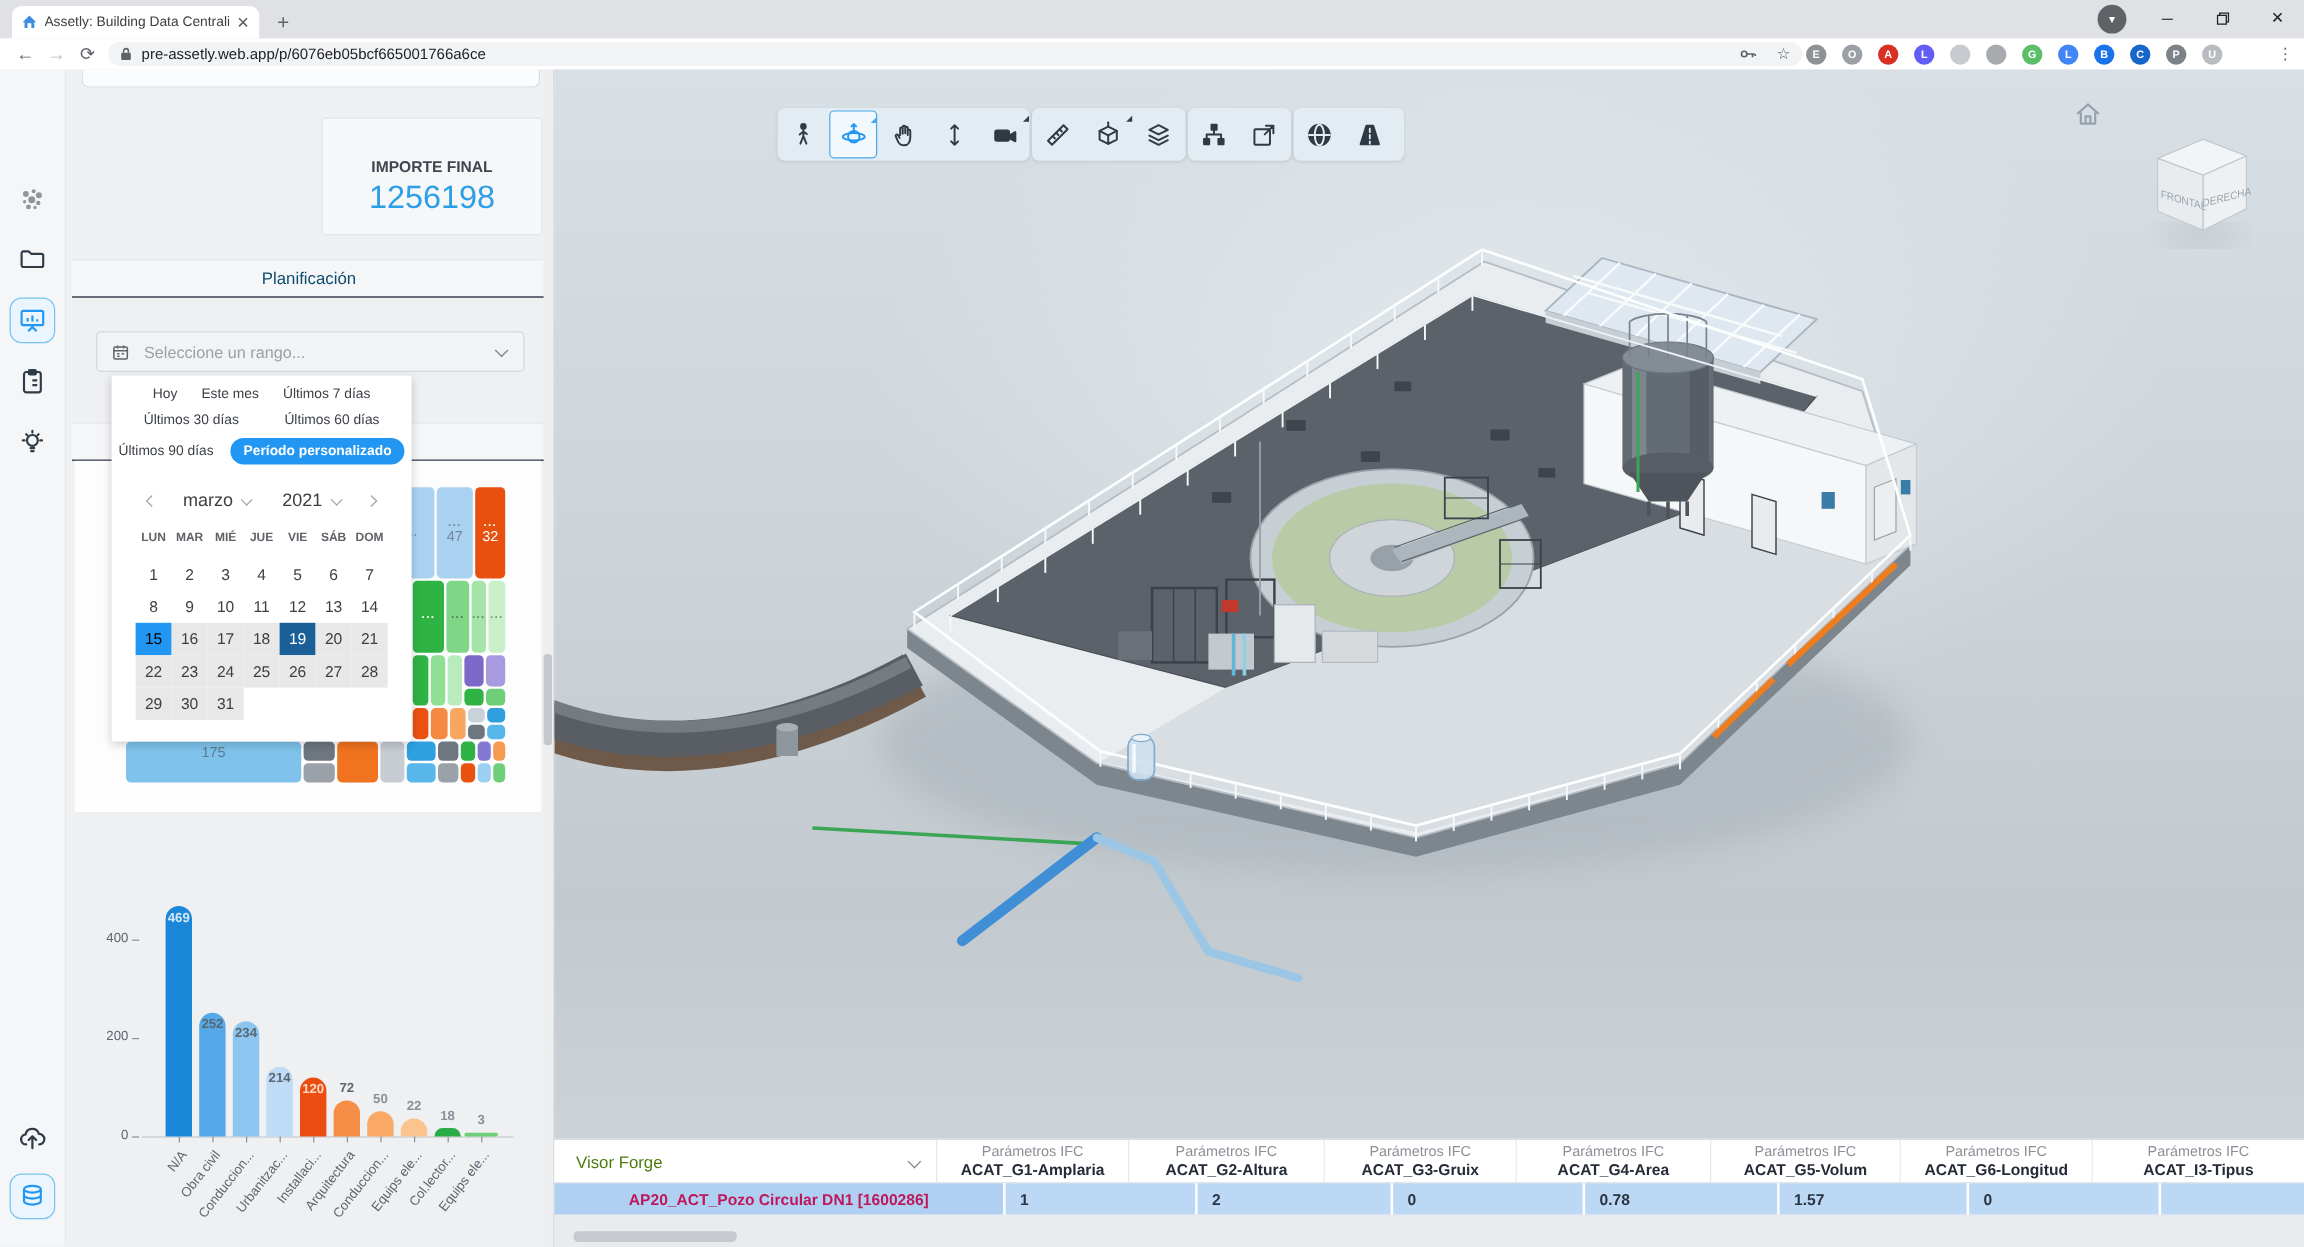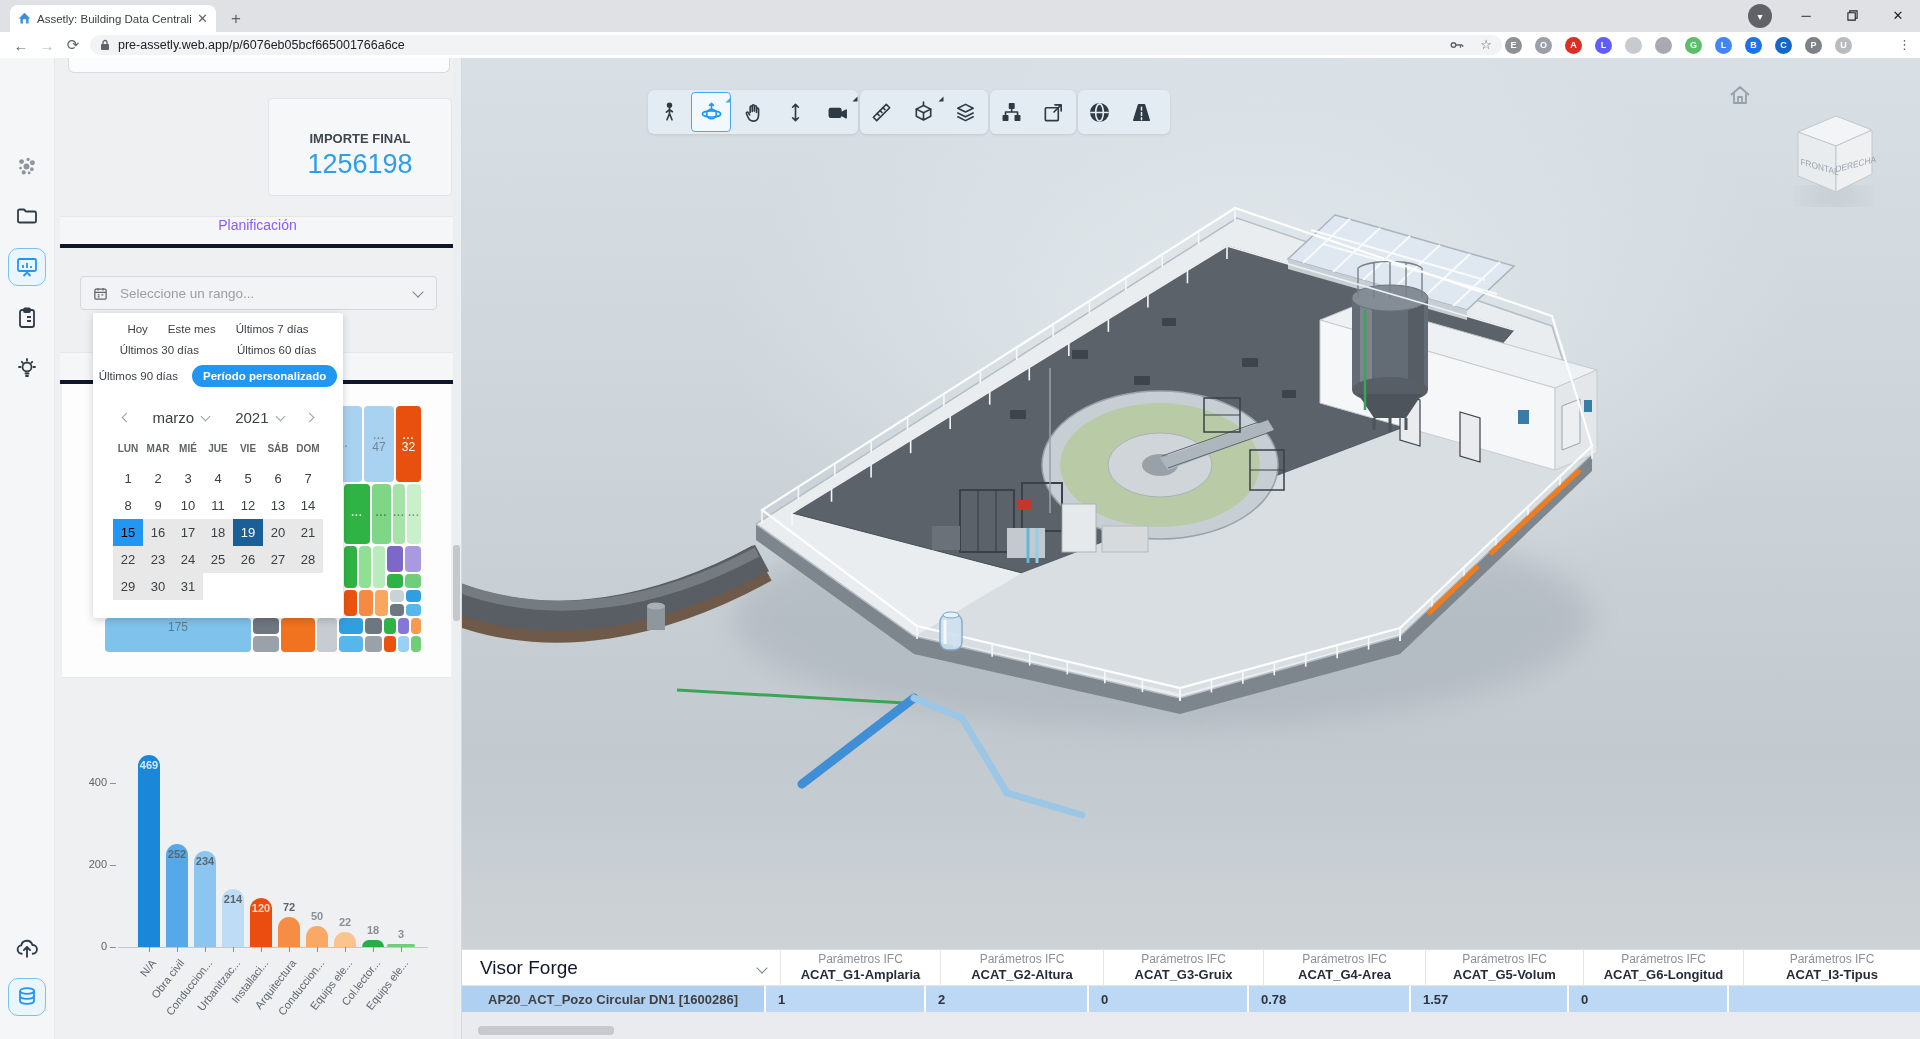--- a/index.html
+++ b/index.html
@@ -30,21 +30,21 @@
   
   .panel{position:absolute;left:55px;top:58px;width:407px;bottom:0;background:#eff0f2;border-right:1px solid #d5d8db}
   .cutselect{position:absolute;left:13px;top:0;width:382px;height:15px;background:#fbfcfd;border:1px solid #d8dbde;border-top:none;border-radius:0 0 6px 6px}
   .card{position:absolute;background:#f6f7f8;border:1px solid #e2e4e7;border-radius:4px}
   .card-title{position:absolute;top:13px;left:0;right:0;text-align:center;font-size:12.5px;letter-spacing:.4px;color:#4a5158}
   .gdot{position:absolute;right:16px;top:13px;width:9px;height:9px;border-radius:50%;background:#a8d8a9}
   .mini-select{position:absolute;left:13px;top:52px;width:158px;height:26px;background:#e9ebed;border:1px solid #ccd0d4;border-radius:3px;display:flex;align-items:center;padding:0 10px;font-size:13px;color:#9aa0a6}
   .caret-solid{position:absolute;right:10px;top:10px;width:0;height:0;border-left:5px solid transparent;border-right:5px solid transparent;border-top:6px solid #3a3f44}
   .imp-label{position:absolute;top:32px;left:0;right:0;text-align:center;font-size:13px;font-weight:700;color:#3f4650}
   .imp-value{position:absolute;top:50px;left:0;right:0;text-align:center;font-size:27px;color:#2e9fe6}
-  .sect-head{position:absolute;left:5px;width:395px;height:32px;background:#f5f6f7;border-top:1px solid #e4e6e8;border-bottom:4px solid #0f172a;display:flex;align-items:flex-start;justify-content:center;font-size:14px;color:#8b5cf6}
+  .sect-head{position:absolute;left:5px;width:395px;height:32px;background:#f5f6f7;border-top:1px solid #e4e6e8;border-bottom:1px solid #0f172a;display:flex;align-items:center;justify-content:center;font-size:14px;color:#0c4a6e}
   .range-select{position:absolute;left:25px;top:218px;width:357px;height:34px;background:#f1f3f4;border:1px solid #d5d8db;border-radius:4px;display:flex;align-items:center;padding:0 12px;gap:12px}
   .range-text{font-size:13.5px;color:#9aa0a6}
   .chev{width:8px;height:8px;border-right:1.6px solid #7d838a;border-bottom:1.6px solid #7d838a;transform:rotate(45deg)}
   .range-select .chev{position:absolute;right:14px;top:11px}
   .treemap{position:absolute;left:7px;top:326px;width:389px;height:294px;background:#fdfdfd;border-bottom:1px solid #e4e6e8}
   .tcell{position:absolute;border-radius:4px;overflow:hidden;display:flex;flex-direction:column;align-items:center;justify-content:center;line-height:1.1}
   .tcell .dots{font-weight:700;font-size:10px;letter-spacing:1px;margin-top:-4px}
   .tcell .val{font-size:12px}
   .tcell.big{justify-content:flex-start;padding-top:3px}
   
@@ -80,27 +80,27 @@
   .tgroup{position:absolute;top:32px;height:44px;background:#e3ebf3;border-radius:6px;box-shadow:0 1px 3px rgba(0,0,0,.10);display:flex;align-items:center}
   .tslot{width:40px;height:40px;margin:0 1px;display:flex;align-items:center;justify-content:center;position:relative;border-radius:4px}
   .tslot.active{background:#f2f9fe;border:1.5px solid #49a8e8}
   .fly{position:absolute;right:2px;top:2px;width:0;height:0;border-left:5px solid transparent;border-bottom:5px solid transparent;border-top:5px solid #2e3a44;transform:rotate(90deg)}
   .fly.blue{border-top-color:#49a8e8}
   .vhome{position:absolute;left:1266px;top:26px}
   .cubebox{position:absolute;left:1322px;top:46px}
   
   .btable{position:absolute;left:462px;top:949px;right:0;height:63px;background:#fff;border-top:1px solid #d9dcdf}
   .thead{position:absolute;top:0;left:0;right:0;height:36px;display:flex;border-bottom:1px solid #e3e5e8}
-  .th-first{width:318px;display:flex;align-items:center;padding-left:18px;font-size:19px;color:#0f172a;position:relative}
+  .th-first{width:318px;display:flex;align-items:center;padding-left:18px;font-size:14px;color:#4d7c0f;position:relative}
   .th-first .chev{position:absolute;right:14px;top:14px}
   .th{border-left:1px solid #e5e7ea;display:flex;flex-direction:column;align-items:center;justify-content:center;line-height:1.25}
   .th .g{font-size:12px;color:#8a9097}
   .th .n{font-size:13px;font-weight:700;color:#252c38}
   .trow{position:absolute;top:36px;left:0;right:0;height:27px;display:flex}
-  .td-first{width:302px;background:#b0d0f2;display:flex;align-items:center;justify-content:center;font-size:13px;font-weight:700;color:#404040}
+  .td-first{width:374px;background:#b0d0f2;display:flex;align-items:center;justify-content:center;font-size:13px;font-weight:700;color:#be185d}
   .td{background:#bcd8f5;border-left:2px solid #fff;display:flex;align-items:center;padding-left:12px;font-size:13px;font-weight:700;color:#2a3442}
   .tfoot{position:absolute;left:462px;top:1012px;right:0;bottom:0;background:#e9ebee}
   .hthumb{position:absolute;left:16px;top:14px;width:136px;height:9px;border-radius:4px;background:#c6c9cd}
   svg{display:block}
 </style>
 </head>
 <body>
 
 <div class="titlebar">
   <div class="tab">

